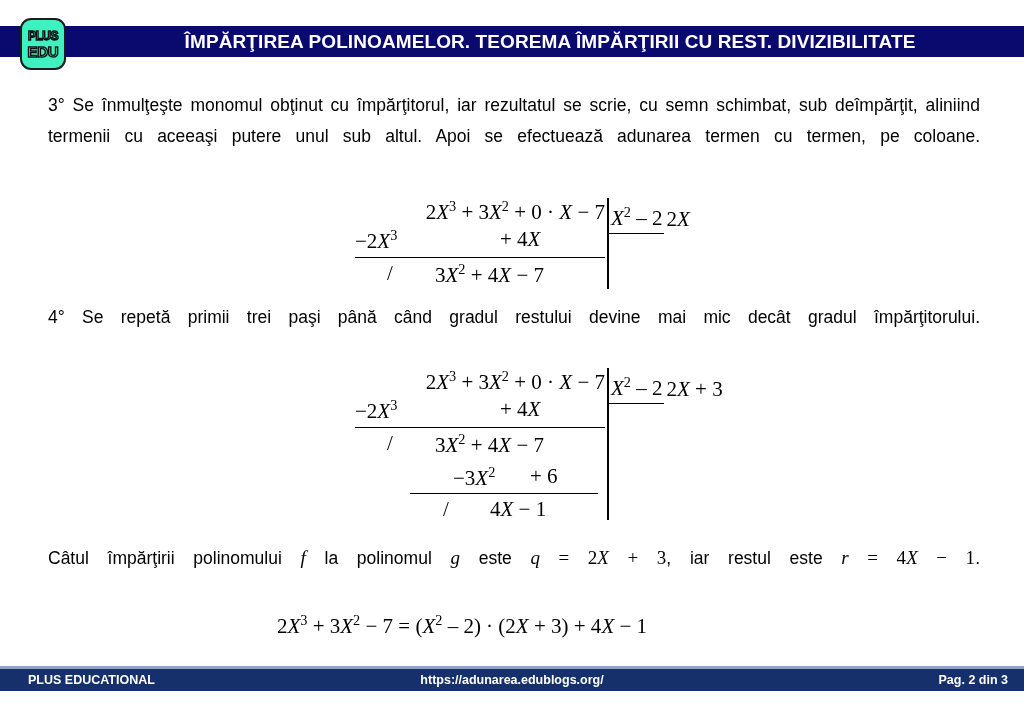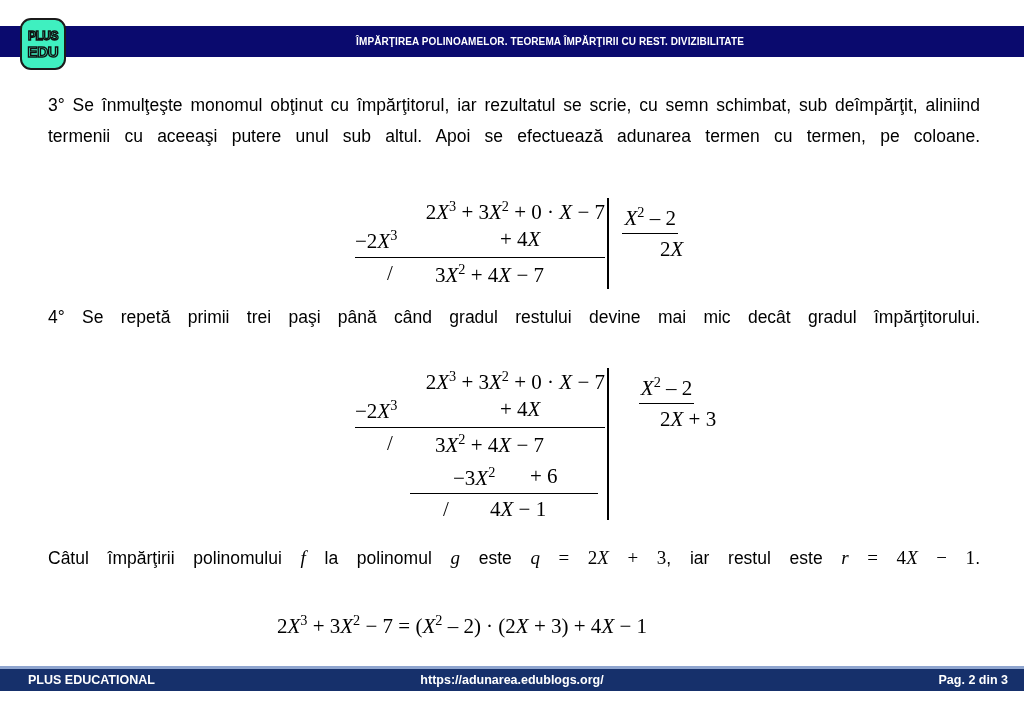--- a/index.html
+++ b/index.html
@@ -27,21 +27,21 @@
   }
   .header-title {
     position: absolute;
     left: 110px;
     top: 26px;
     width: 880px;
     height: 31px;
     line-height: 31px;
     text-align: center;
     color: #ffffff;
-    font-size: 10px;
+    font-size: 19px;
     font-weight: bold;
     letter-spacing: 0.1px;
     white-space: nowrap;
   }
   .logo {
     position: absolute;
     left: 20px;
     top: 18px;
     width: 46px;
     height: 52px;
@@ -122,33 +122,31 @@
     flex-direction: column;
     align-items: flex-end;
   }
   .division .vrule {
     width: 2px;
     background: #000000;
     margin-left: 2px;
   }
   .division .right {
     display: flex;
-    flex-direction: column;
-    align-items: center;
-    padding-left: 6px;
+    flex-direction: row;
+    align-items: flex-end;
   }
   .divisor {
     border-bottom: 1.6px solid #000000;
     padding: 0 2px 1px 2px;
     line-height: 28px;
   }
   .quotient {
     line-height: 30px;
     padding: 0 2px;
-    margin-left: 43px;
   }
 
   
   .mrow {
     position: relative;
     height: 29px;
   }
   .cell {
     position: absolute;
     top: 0;

